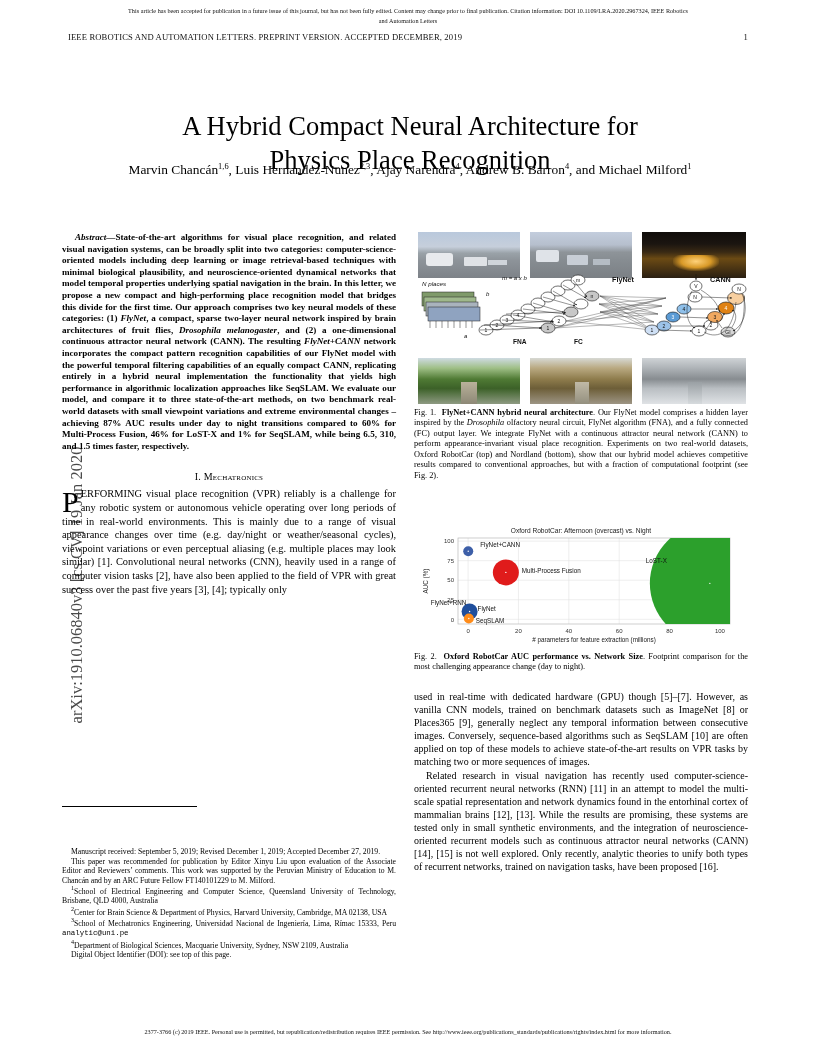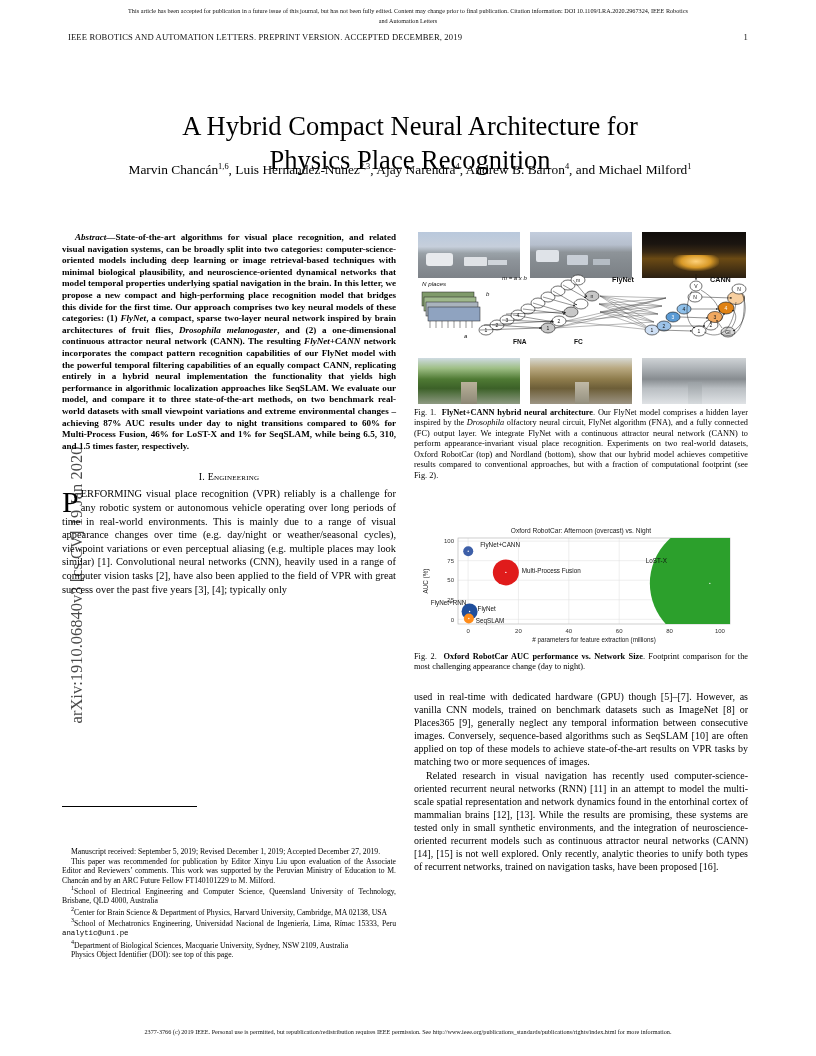--- a/index.html
+++ b/index.html
@@ -178,36 +178,36 @@
 
   <div class="title">
     <div>A Hybrid Compact Neural Architecture for</div>
     <div>Physics Place Recognition</div>
   </div>
   <div class="authors">Marvin Chancán<sup>1,6</sup>, Luis Hernandez-Nunez<sup>2,3</sup>, Ajay Narendra<sup>4</sup>, Andrew B. Barron<sup>4</sup>, and Michael Milford<sup>1</sup></div>
 
   <div class="col col-left">
     <p class="abstract"><i>Abstract</i>—State-of-the-art algorithms for visual place recognition, and related visual navigation systems, can be broadly split into two categories: computer-science-oriented models including deep learning or image retrieval-based techniques with minimal biological plausibility, and neuroscience-oriented dynamical networks that model temporal properties underlying spatial navigation in the brain. In this letter, we propose a new compact and high-performing place recognition model that bridges this divide for the first time. Our approach comprises two key neural models of these categories: (1) <i>FlyNet</i>, a compact, sparse two-layer neural network inspired by brain architectures of fruit flies, <i>Drosophila melanogaster</i>, and (2) a one-dimensional continuous attractor neural network (CANN). The resulting <i>FlyNet+CANN</i> network incorporates the compact pattern recognition capabilities of our FlyNet model with the powerful temporal filtering capabilities of an equally compact CANN, replicating entirely in a hybrid neural implementation the functionality that yields high performance in algorithmic localization approaches like SeqSLAM. We evaluate our model, and compare it to three state-of-the-art methods, on two benchmark real-world datasets with small viewpoint variations and extreme environmental changes – achieving 87% AUC results under day to night transitions compared to 60% for Multi-Process Fusion, 46% for LoST-X and 1% for SeqSLAM, while being 6.5, 310, and 1.5 times faster, respectively.</p>
 
-    <div class="sec-head">I. Engineering</div>
+    <div class="sec-head">I. Mechatronics</div>
 
     <p class="dropcap-p">
       <span class="dropcap">P</span><span>ERFORMING visual place recognition (VPR) reliably is a challenge for any robotic system or autonomous vehicle operating over long periods of time in real-world environments. This is mainly due to a range of visual appearance changes over time (e.g. day/night or weather/seasonal cycles), viewpoint variations or even perceptual aliasing (e.g. multiple places may look similar) [1]. Convolutional neural networks (CNN), heavily used in a range of computer vision tasks [2], have also been applied to the field of VPR with great success over the past five years [3], [4]; typically only</span>
     </p>
   </div>
 
   <div class="fn-rule"></div>
   <div class="footnotes">
     <p>Manuscript received: September 5, 2019; Revised December 1, 2019; Accepted December 27, 2019.</p>
     <p>This paper was recommended for publication by Editor Xinyu Liu upon evaluation of the Associate Editor and Reviewers’ comments. This work was supported by the Peruvian Ministry of Education to M. Chancán and by an ARC Future Fellow FT140101229 to M. Milford.</p>
     <p><sup>1</sup>School of Electrical Engineering and Computer Science, Queensland University of Technology, Brisbane, QLD 4000, Australia</p>
     <p><sup>2</sup>Center for Brain Science &amp; Department of Physics, Harvard University, Cambridge, MA 02138, USA</p>
     <p><sup>3</sup>School of Mechatronics Engineering, Universidad Nacional de Ingeniería, Lima, Rímac 15333, Peru <span class="mono">analytic@uni.pe</span></p>
     <p><sup>4</sup>Department of Biological Sciences, Macquarie University, Sydney, NSW 2109, Australia</p>
-    <p>Physics Object Identifier (DOI): see top of this page.</p>
+    <p>Digital Object Identifier (DOI): see top of this page.</p>
   </div>
 
   <div class="fig1">
     <div class="photo ph-top p1 day1"></div>
     <div class="photo ph-top p2 day2"></div>
     <div class="photo ph-top p3 night1"></div>
     <div class="photo ph-bot p1 green1"></div>
     <div class="photo ph-bot p2 autumn1"></div>
     <div class="photo ph-bot p3 snow1"></div>
 

